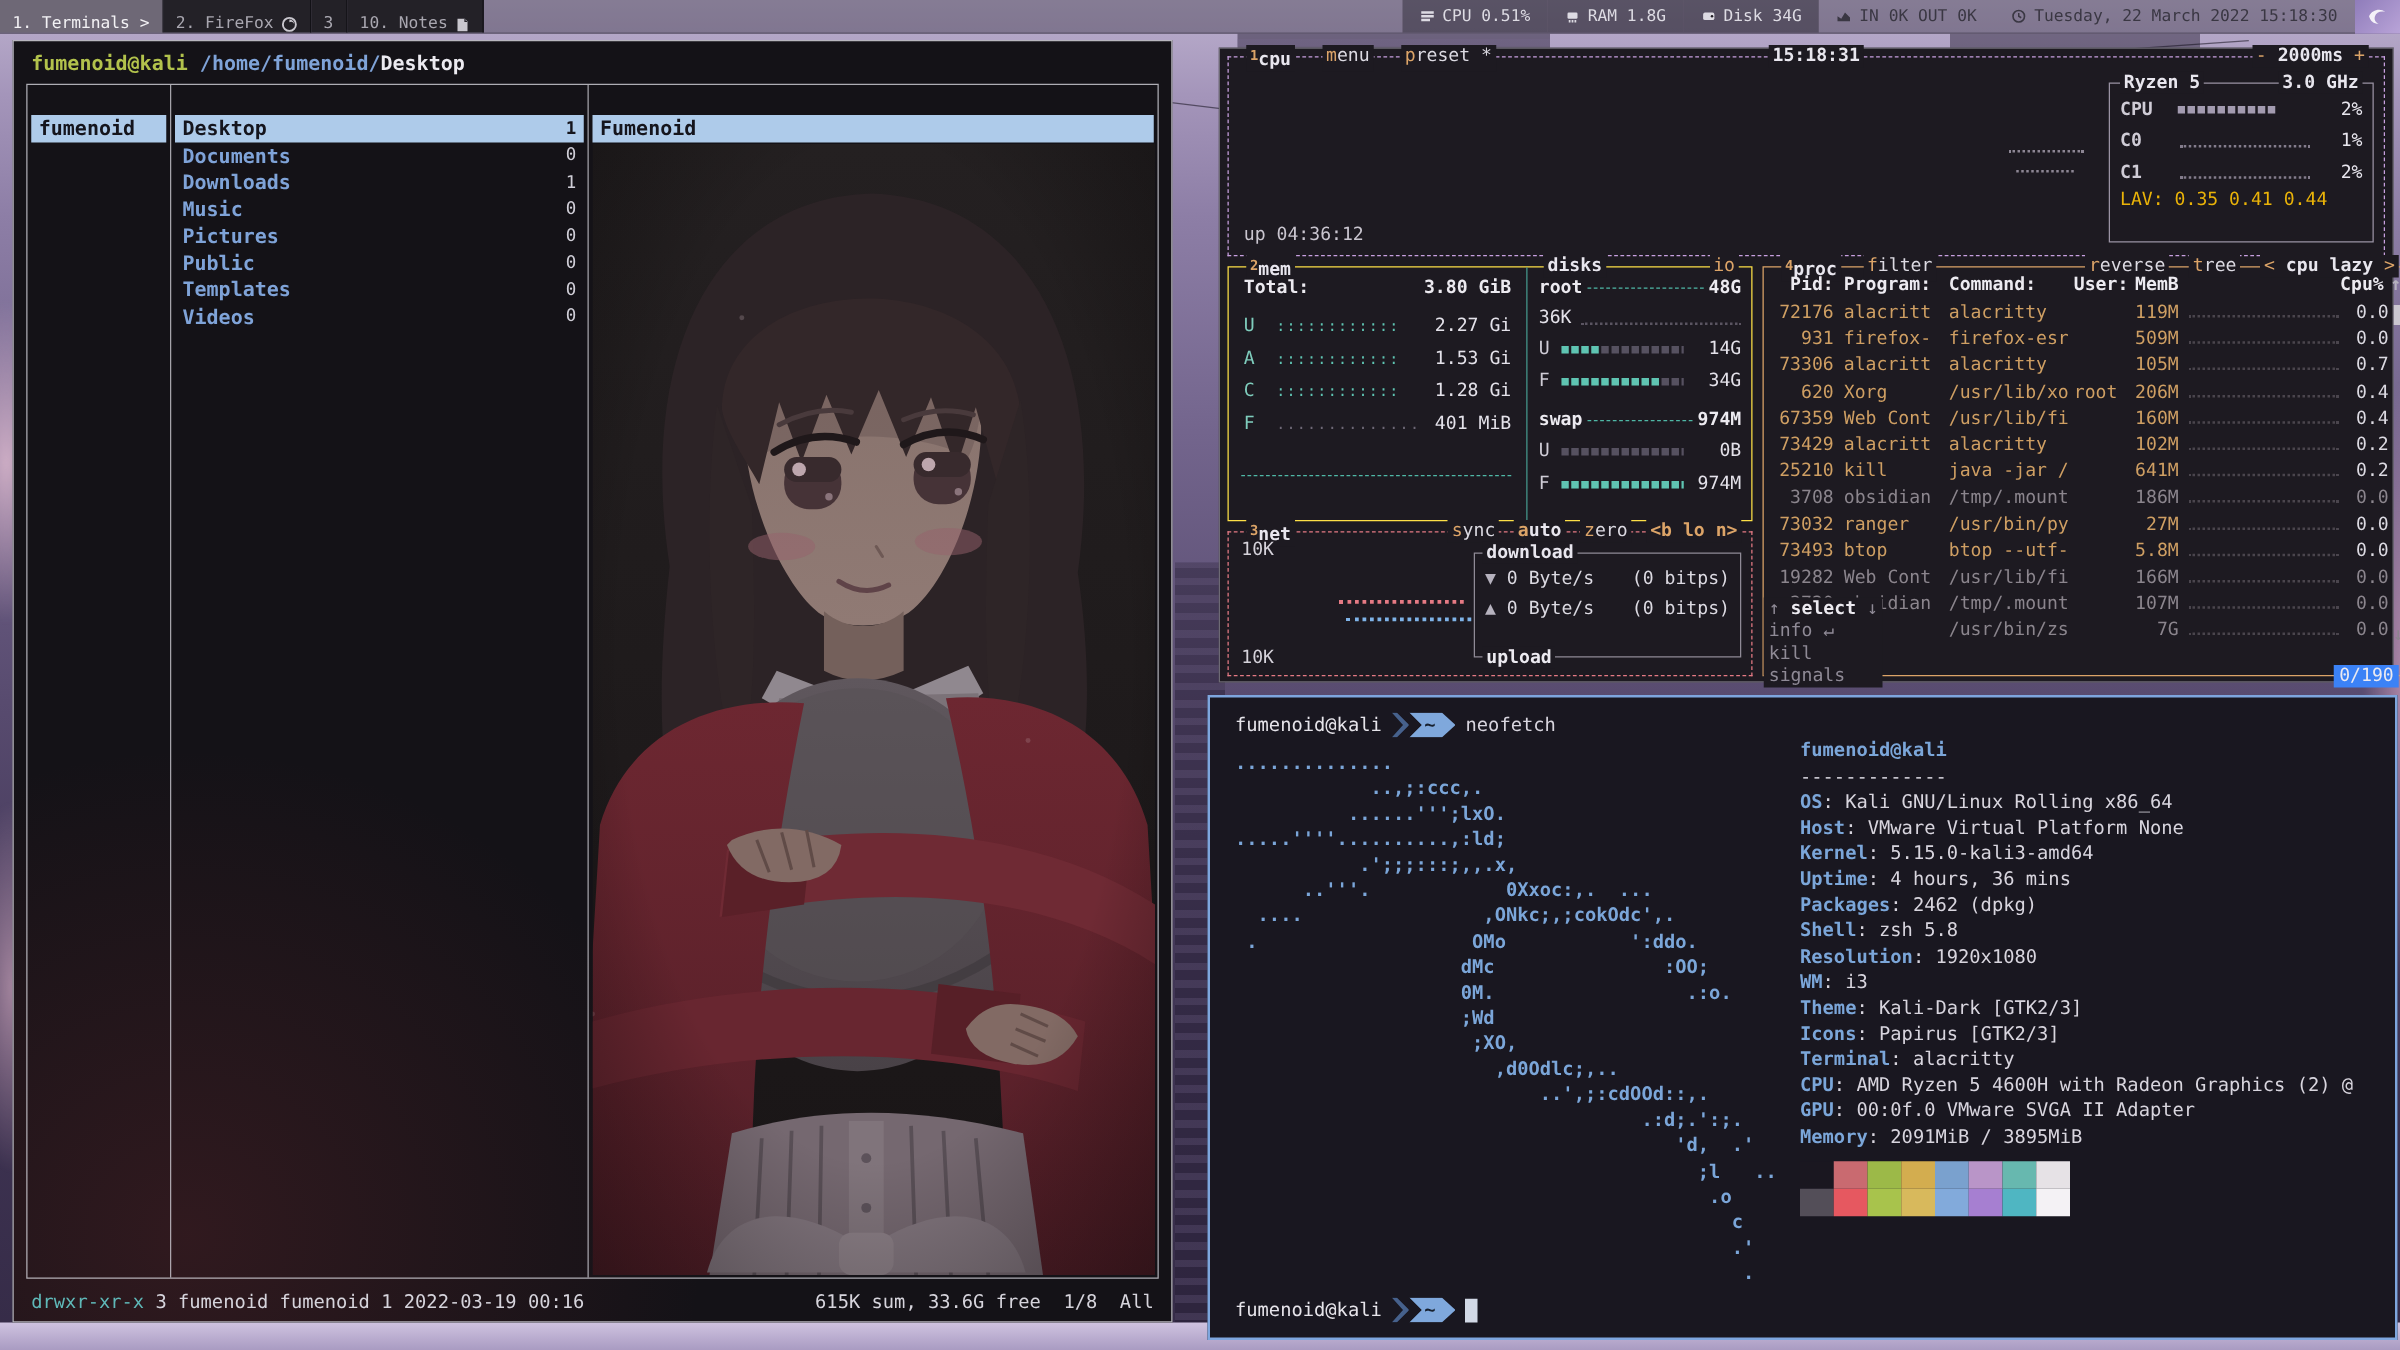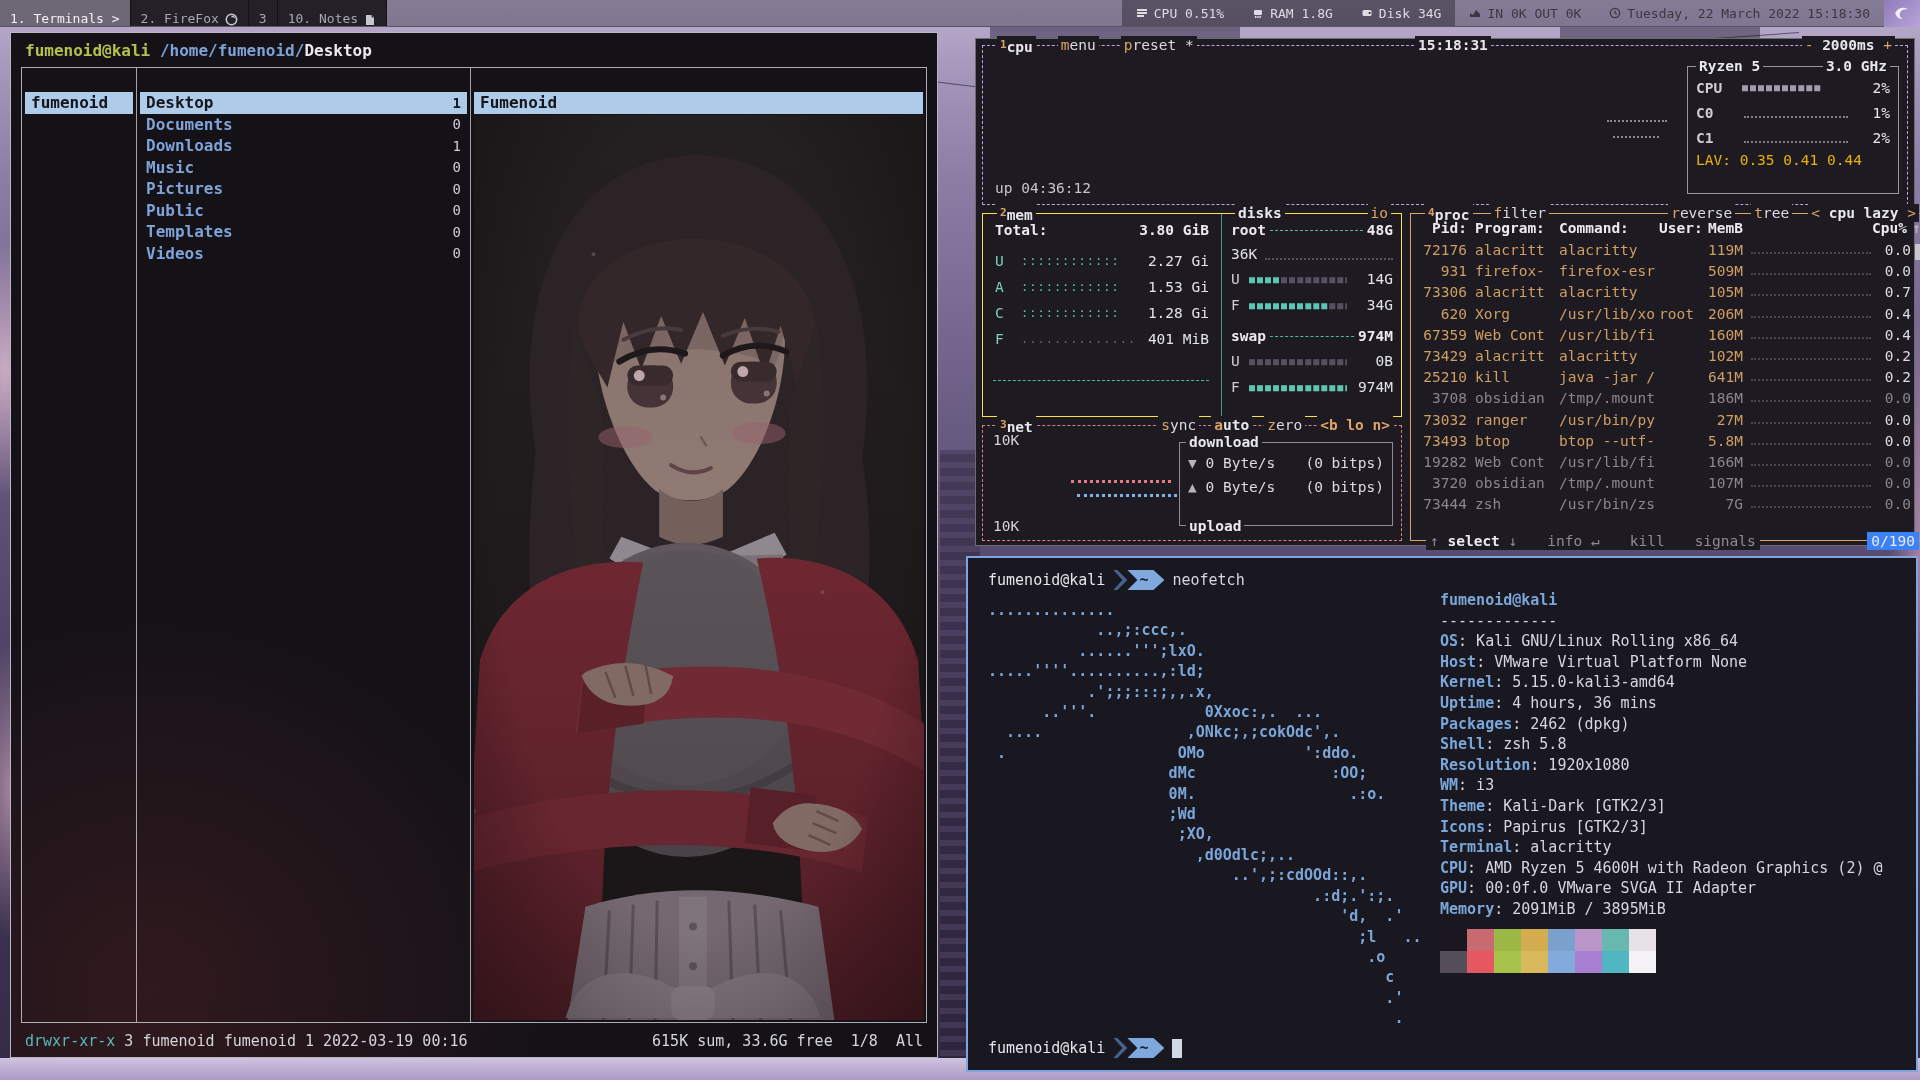--- a/index.html
+++ b/index.html
@@ -110,21 +110,21 @@
   .prow .pid{width:48px;text-align:right;}
   .prow .prog{width:80px;margin-left:8px;}
   .prow .cmd{width:100px;margin-left:4px;}
   .prow .usr{width:40px;}
   .prow .mem{width:44px;text-align:right;}
   .prow .pdots{flex:1;margin:0 8px;height:10px;border-bottom:2px dotted rgba(120,112,122,.5);}
   .prow .cpu{width:32px;text-align:right;color:#dcdae2;}
   .prow.dim .cpu{color:#8b858d;}
   #pscroll{position:absolute;right:4px;top:30px;width:8px;height:16px;background:#cac6d0;}
   #pdown{position:absolute;right:4px;bottom:24px;color:#8b858d;}
-  #procfoot{position:absolute;bottom:-10px;left:15px;display:flex;gap:30px;background:#1d1a21;padding:0 4px;color:#8f8a96;white-space:pre;line-height:18px;}
+  #procfoot{position:absolute;bottom:-10px;left:0;display:flex;gap:0;background:#1d1a21;padding:0 4px;color:#8f8a96;white-space:pre;line-height:18px;flex-direction:column;}
   #procfoot b{color:#eceaf0;}
   #proccount{position:absolute;bottom:-10px;right:8px;background:#3b82f6;padding:0 4px;font-weight:400;color:#eceaf0;line-height:18px;text-align:right;}
   
   #neo{left:966px;top:556px;width:952px;height:516px;background:#191720;border:2px solid #7ea6de;font-size:15px;color:#d8d5de;}
   .prompt{position:absolute;display:flex;align-items:center;gap:8px;white-space:pre;}
   #neoprompt{left:20px;top:12px;}
   #neoprompt2{left:20px;bottom:12px;}
   .puser{color:#e6e4ea;}
   .pnotch{width:14px;height:20px;background:#46618c;clip-path:polygon(0 0,4px 0,14px 50%,4px 100%,0 100%,9px 50%);}
   .pchip{background:#7fa8dc;color:#17212f;font-weight:700;padding:0 16px 0 12px;height:20px;line-height:20px;

